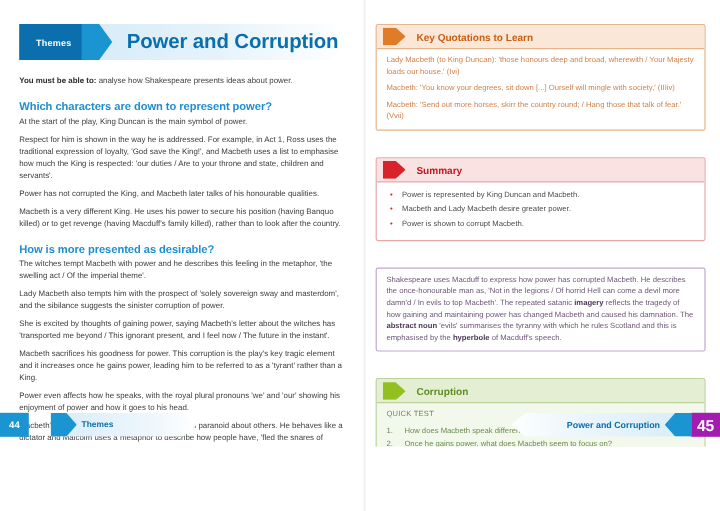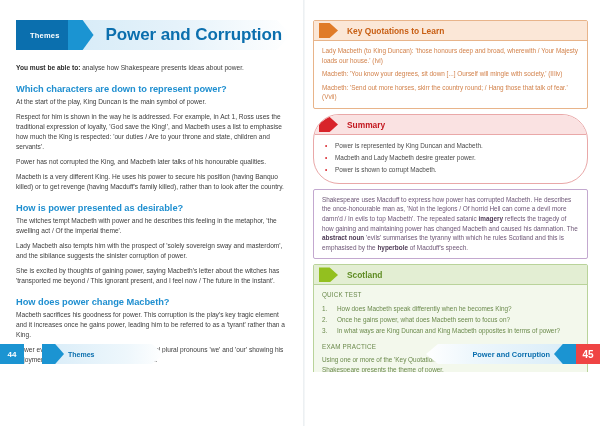--- a/index.html
+++ b/index.html
@@ -188,34 +188,34 @@
   }
   .footer-wedge-right {
     position: absolute;
     right: 0; top: 0; bottom: 0;
     width: 22px;
     background: #1b94d2;
     clip-path: polygon(40% 0, 100% 0, 100% 100%, 40% 100%, 0 50%);
   }
   .pagenum-right {
     width: 24px;
-    background: #ef4444;
+    background: #a21caf;
     color: #fff;
-    font-size: 10px;
+    font-size: 13px;
     font-weight: bold;
     display: flex;
     align-items: center;
     justify-content: center;
   }
 
   
   .panel {
     border: 1px solid #d9d9d9;
     border-radius: 2px;
-    margin-bottom: 5px;
+    margin-bottom: 22px;
     background: #fff;
     overflow: hidden;
   }
   .panel-head {
     display: flex;
     align-items: center;
     height: 19px;
     position: relative;
   }
   .panel-arrow {
@@ -244,21 +244,21 @@
   .panel-body p:last-child { margin-bottom: 0; }
 
   
   .p-quotes { border-color: #e8b48a; }
   .p-quotes .panel-head { background: #fbe7d7; border-bottom: 1px solid #e8b48a; }
   .p-quotes .panel-arrow-shape { background: #e07b28; }
   .p-quotes .panel-title { color: #c85f14; }
   .p-quotes .panel-body { color: #d2814a; }
 
   
-  .p-summary { border-color: #e9a8a8; border-radius: 26px; }
+  .p-summary { border-color: #e9a8a8; }
   .p-summary .panel-head { background: #fae2e2; border-bottom: 1px solid #e9a8a8; }
   .p-summary .panel-arrow-shape { background: #d8232a; }
   .p-summary .panel-title { color: #c3171f; }
   .p-summary .panel-body { color: #4a4a4a; }
   .p-summary ul {
     margin: 1px 0 0 0;
     padding-left: 13px;
     list-style: none;
   }
   .p-summary li {
@@ -342,26 +342,25 @@
     <div class="objective">
       <b>You must be able to:</b><span> analyse how Shakespeare presents ideas about power.</span>
     </div>
 
     <h2 class="sec">Which characters are down to represent power?</h2>
     <p class="body">At the start of the play, King Duncan is the main symbol of power.</p>
     <p class="body">Respect for him is shown in the way he is addressed. For example, in Act 1, Ross uses the traditional expression of loyalty, 'God save the King!', and Macbeth uses a list to emphasise how much the King is respected: 'our duties / Are to your throne and state, children and servants'.</p>
     <p class="body">Power has not corrupted the King, and Macbeth later talks of his honourable qualities.</p>
     <p class="body">Macbeth is a very different King. He uses his power to secure his position (having Banquo killed) or to get revenge (having Macduff's family killed), rather than to look after the country.</p>
 
-    <h2 class="sec">How is power presented as desirable?</h2>
+    <h2 class="sec">How is more presented as desirable?</h2>
     <p class="body">The witches tempt Macbeth with power and he describes this feeling in the metaphor, 'the swelling act / Of the imperial theme'.</p>
     <p class="body">Lady Macbeth also tempts him with the prospect of 'solely sovereign sway and masterdom', and the sibilance suggests the sinister corruption of power.</p>
     <p class="body">She is excited by thoughts of gaining power, saying Macbeth's letter about the witches has 'transported me beyond / This ignorant present, and I feel now / The future in the instant'.</p>
 
-    <h2 class="sec">How does power change Macbeth?</h2>
     <p class="body">Macbeth sacrifices his goodness for power. This corruption is the play's key tragic element and it increases once he gains power, leading him to be referred to as a 'tyrant' rather than a King.</p>
     <p class="body">Power even affects how he speaks, with the royal plural pronouns 'we' and 'our' showing his enjoyment of power and how it goes to his head.</p>
     <p class="body">Macbeth's desire to maintain his power makes him paranoid about others. He behaves like a dictator and Malcolm uses a metaphor to describe how people have, 'fled the snares of watchful tyranny'.</p>
 
     <h2 class="sec">What other types of power are shown in the play?</h2>
     <p class="body">As well as the power of royalty, Shakespeare presents supernatural power through the witches.</p>
 
     <div class="footer-left">
       <div class="pagenum-left">44</div>
       <div class="footer-band-left">
@@ -410,21 +409,21 @@
         <div class="panel-body">
           <p><span>Shakespeare uses Macduff to express how power has corrupted Macbeth. He describes the once-honourable man as, 'Not in the legions / Of horrid Hell can come a devil more damn'd / In evils to top Macbeth'. The repeated satanic </span><b>imagery</b><span> reflects the tragedy of how gaining and maintaining power has changed Macbeth and caused his damnation. The </span><b>abstract noun</b><span> 'evils' summarises the tyranny with which he rules Scotland and this is emphasised by the </span><b>hyperbole</b><span> of Macduff's speech.</span></p>
         </div>
       </div>
 
       <div class="panel p-questions">
         <div class="panel-head">
           <div class="panel-arrow">
             <div class="panel-arrow-shape"></div>
           </div>
-          <div class="panel-title">Scotland</div>
+          <div class="panel-title">Corruption</div>
         </div>
         <div class="panel-body">
           <p class="q-label">QUICK TEST</p>
           <ol class="qlist">
             <li>How does Macbeth speak differently when he becomes King?</li>
             <li>Once he gains power, what does Macbeth seem to focus on?</li>
             <li>In what ways are King Duncan and King Macbeth opposites in terms of power?</li>
           </ol>
           <p class="q-label">EXAM PRACTICE</p>
           <p class="exam-text">Using one or more of the 'Key Quotations to Learn', write a paragraph analysing how Shakespeare presents the theme of power.</p>

